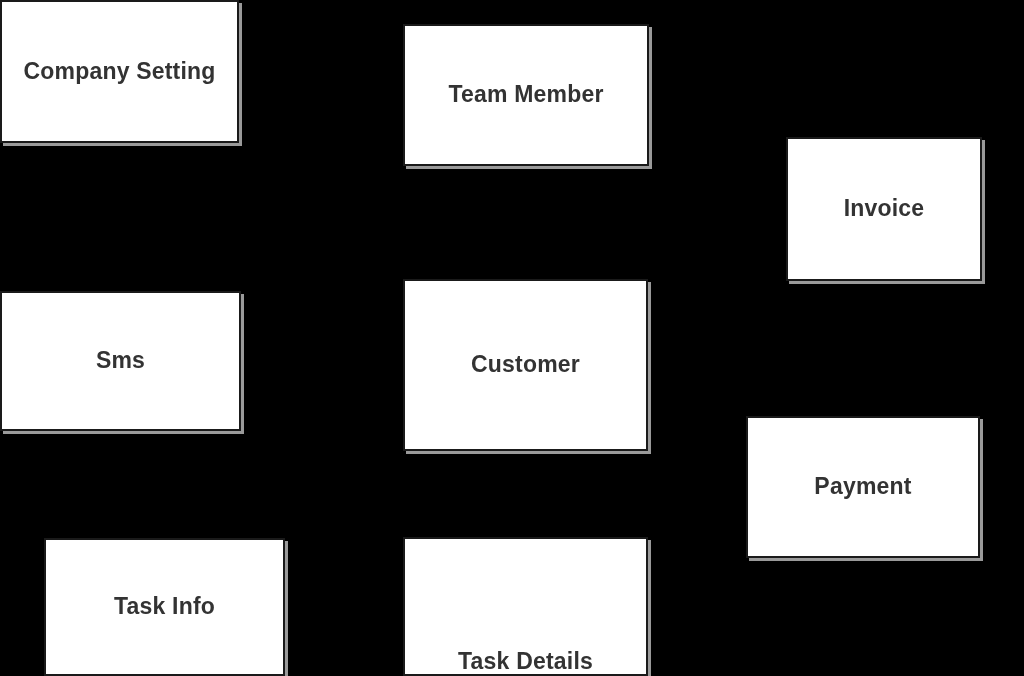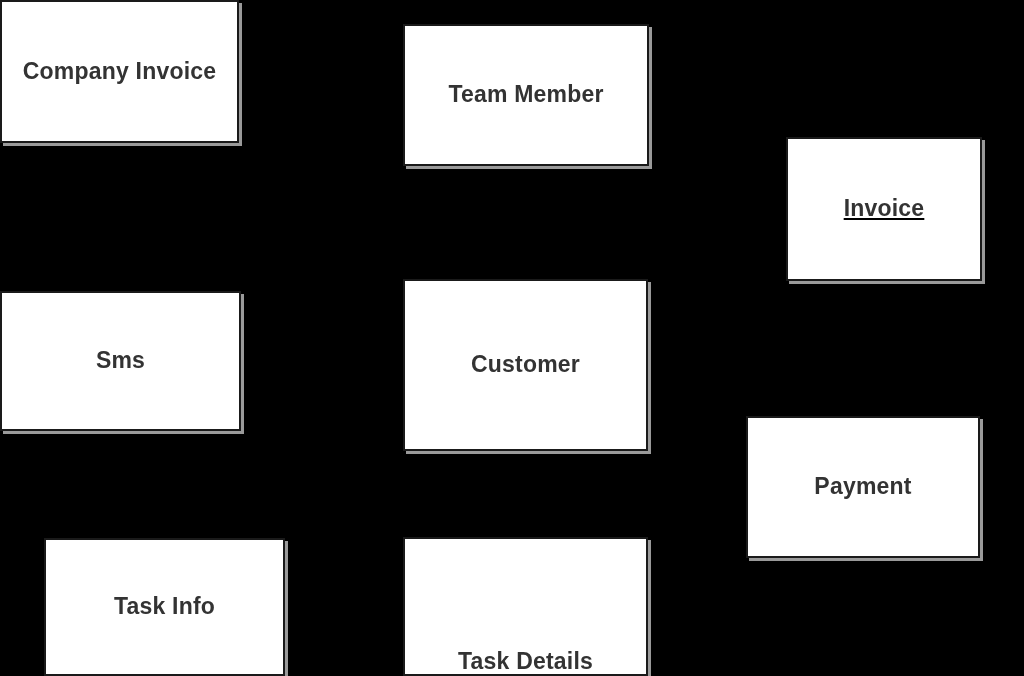--- a/index.html
+++ b/index.html
@@ -40,28 +40,28 @@
     text-align: center;
     white-space: nowrap;
   }
 </style>
 </head>
 <body>
 
 <div id="canvas">
 
   <div class="node" style="left:0px; top:0px; width:239px; height:143px;">
-    <span class="node-label">Company Invoice</span>
+    <span class="node-label">Company Setting</span>
   </div>
 
   <div class="node" style="left:403px; top:0px; width:246px; height:142px;margin-top:24px;">
     <span class="node-label">Team Member</span>
   </div>
 
-  <div class="node" style="left:786px; top:137px; width:196px; height:144px;text-decoration:underline;">
+  <div class="node" style="left:786px; top:137px; width:196px; height:144px;">
     <span class="node-label">Invoice</span>
   </div>
 
   <div class="node" style="left:0px; top:280px; width:241px; height:140px;margin-top:11px;">
     <span class="node-label">Sms</span>
   </div>
 
   <div class="node" style="left:403px; top:279px; width:245px; height:172px;">
     <span class="node-label">Customer</span>
   </div>

